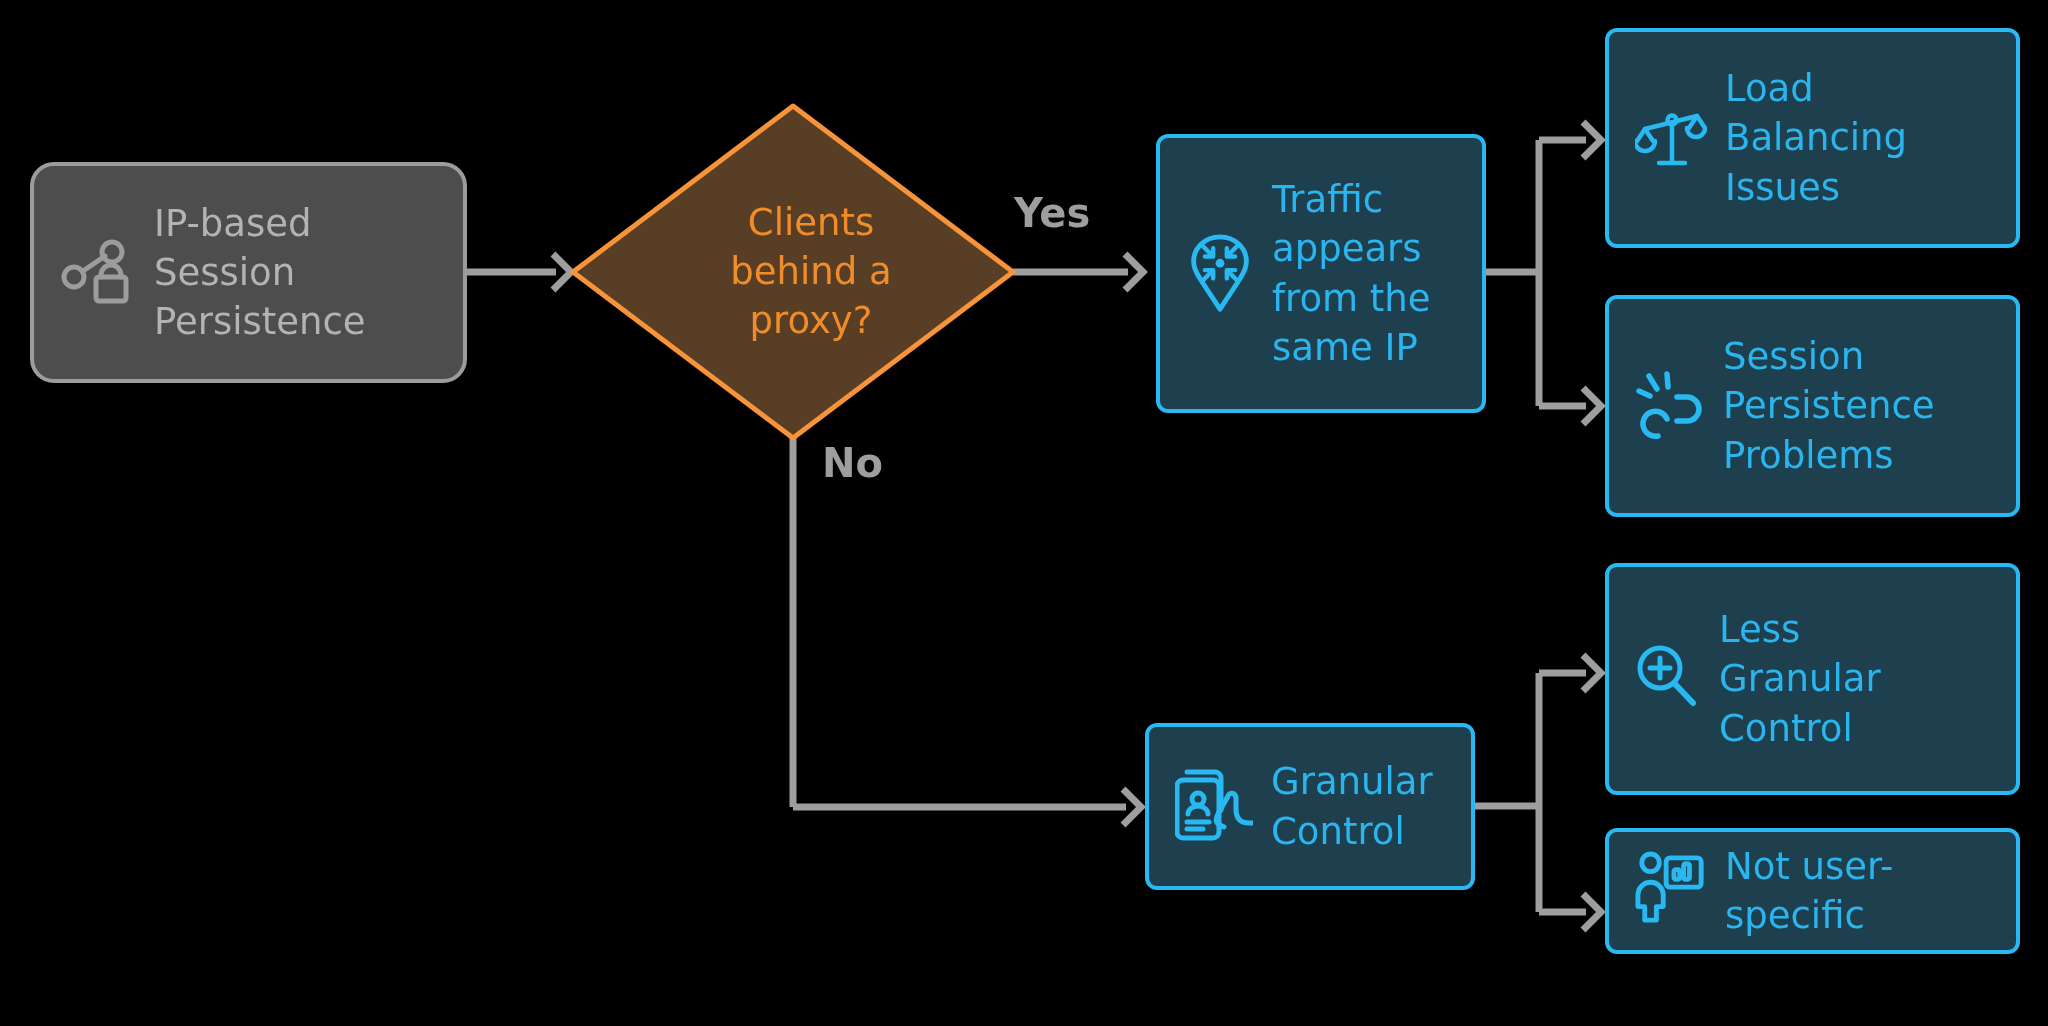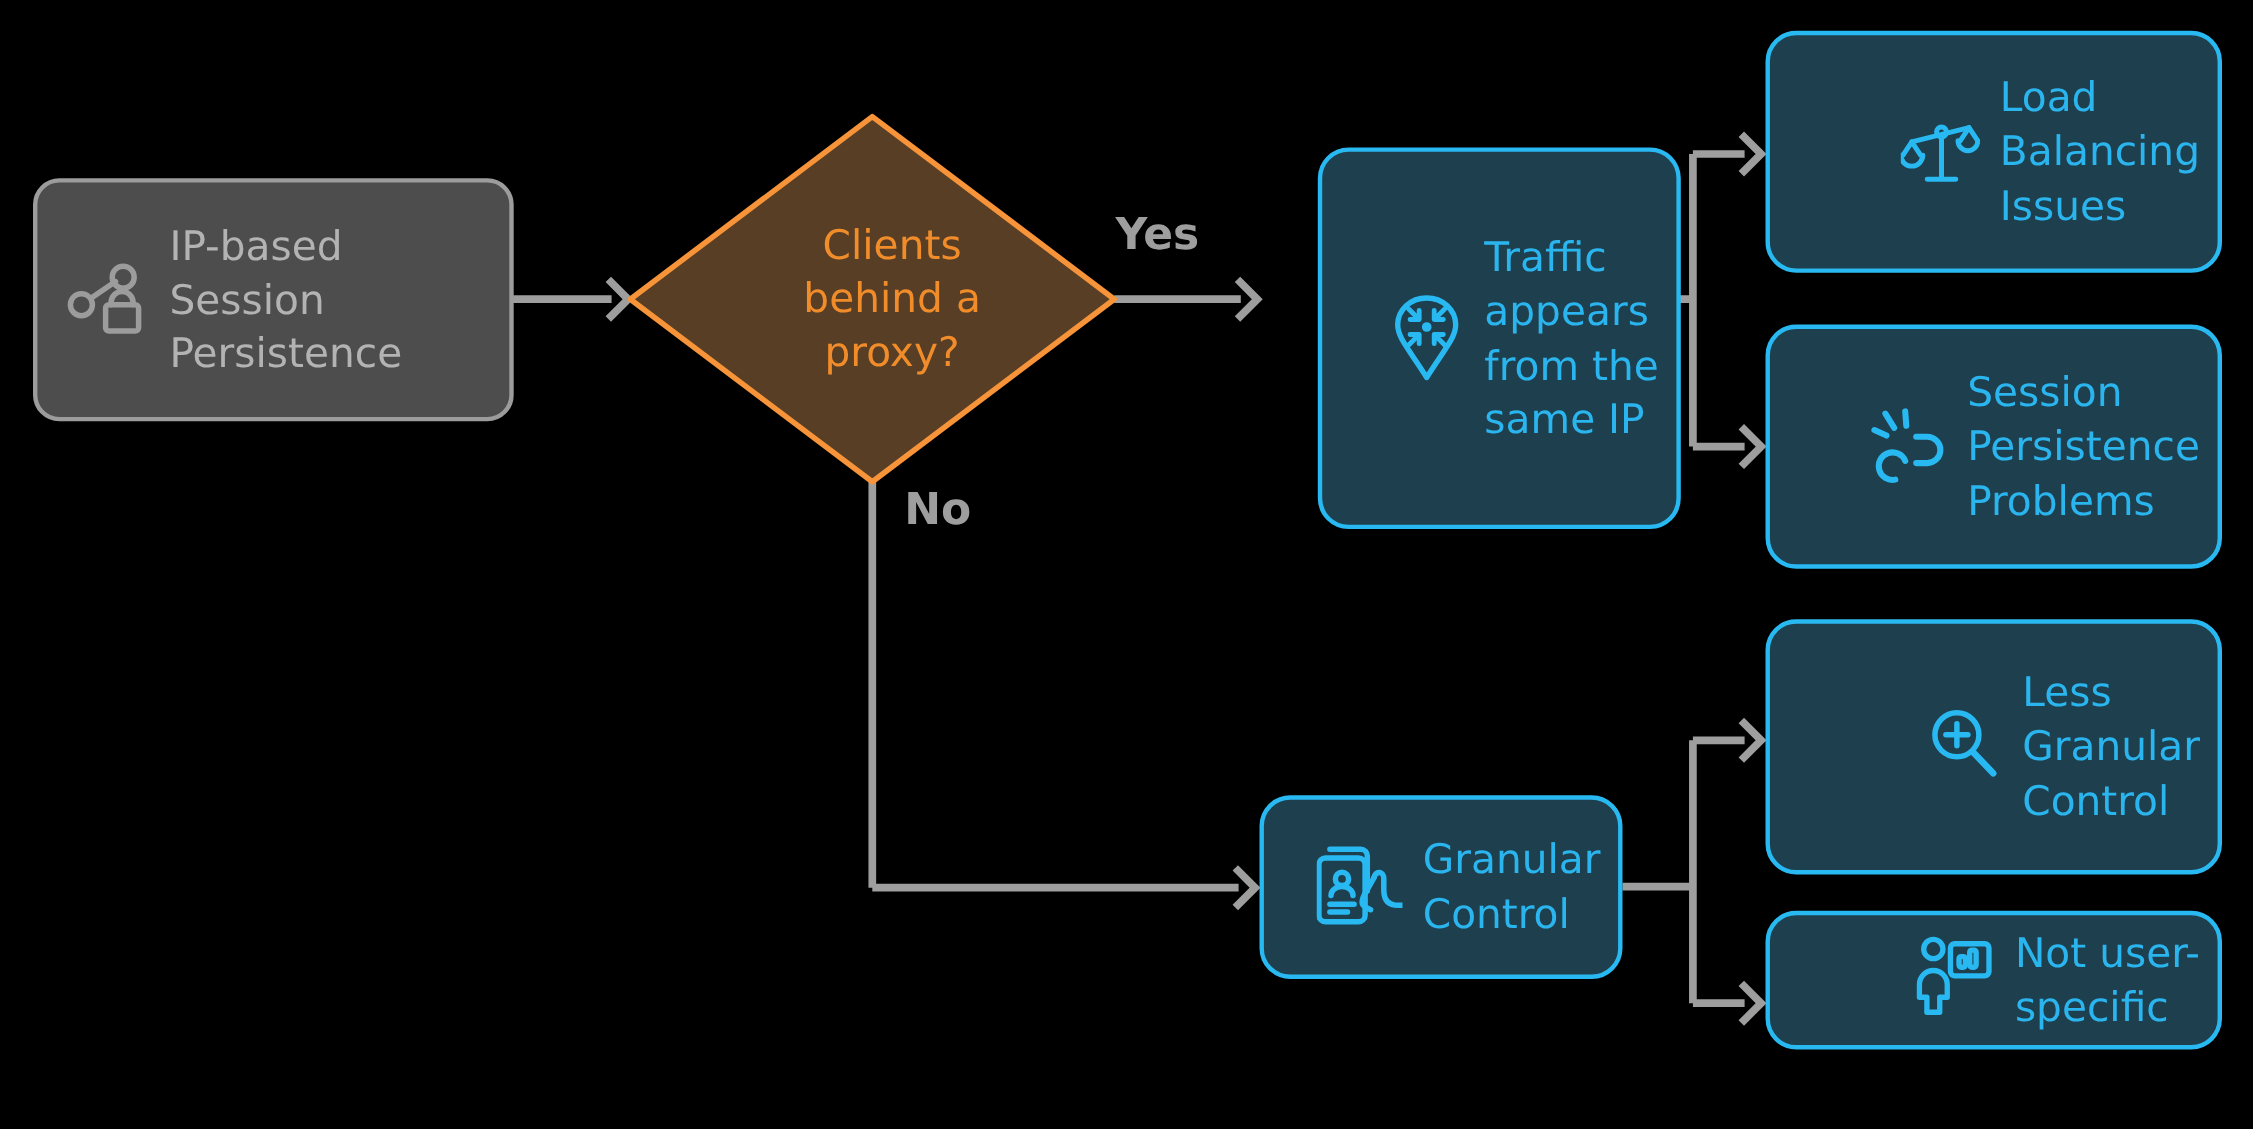--- a/index.html
+++ b/index.html
@@ -16,21 +16,21 @@
     box-sizing:border-box;padding:0 16px 0 26px;
   }
   .node-gray{
     background:var(--node-gray-fill,#4D4D4D);
     border:4px solid var(--node-gray-border,#9C9C9C);
     border-radius:24px;color:var(--node-gray-text,#B3B3B3);
   }
   .node-cyan{
     background:var(--teal-fill,#1E3F4D);
     border:4px solid var(--cyan,#29B9F2);
-    border-radius:28px;color:var(--cyan-text,#2AB5EF);justify-content:flex-end;
+    border-radius:12px;color:var(--cyan-text,#2AB5EF);
   }
   .node-label{white-space:pre-line;font-size:37px;line-height:1.33;font-weight:400;}
   .icon-box{flex:0 0 auto;display:flex;align-items:center;justify-content:center;}
   .icn{stroke-width:5;fill:none;stroke-linecap:round;stroke-linejoin:round;}
   .icn-gray{stroke:var(--node-gray-border,#9C9C9C);}
   .icn-cyan{stroke:var(--cyan,#29B9F2);}
   .dot-cyan{fill:var(--cyan,#29B9F2);stroke:none;}
   .diamond-label{
     position:absolute;left:671px;top:198px;width:280px;text-align:center;
     color:var(--orange-text,#F18C2B);font-size:37px;line-height:1.33;white-space:pre-line;font-weight:400;
@@ -80,21 +80,21 @@
         <circle cx="52" cy="15" r="10"></circle>
         <path d="M41 40 v-2 a10 10 0 0 1 20 0 v2"></path>
         <rect x="36" y="40" width="30" height="24" rx="3"></rect>
       </svg>
     </span>
     <span class="node-label">IP-based
 Session
 Persistence</span>
   </div>
 
-  <div class="node node-cyan" style="left:1198px;top:134px;width:330px;height:347px;">
+  <div class="node node-cyan" style="left:1156px;top:134px;width:330px;height:279px;">
     <span class="icon-box">
       <svg class="icn icn-cyan" width="68" height="82" viewBox="0 0 68 84" style="stroke-width:4.5">
         <path d="M34 4 C19 4 7 15 7 29 C7 41 17 51 34 78 C51 51 61 41 61 29 C61 15 49 4 34 4 Z" style="stroke-width:5"></path>
         <circle class="dot-cyan" cx="34" cy="31" r="4.5"></circle>
         <path d="M27 15.5 V24 H18.5 M17 14 L24 21"></path>
         <path d="M41 15.5 V24 H49.5 M51 14 L44 21"></path>
         <path d="M27 46.5 V38 H18.5 M17 48 L24 41"></path>
         <path d="M41 46.5 V38 H49.5 M51 48 L44 41"></path>
       </svg>
     </span>

